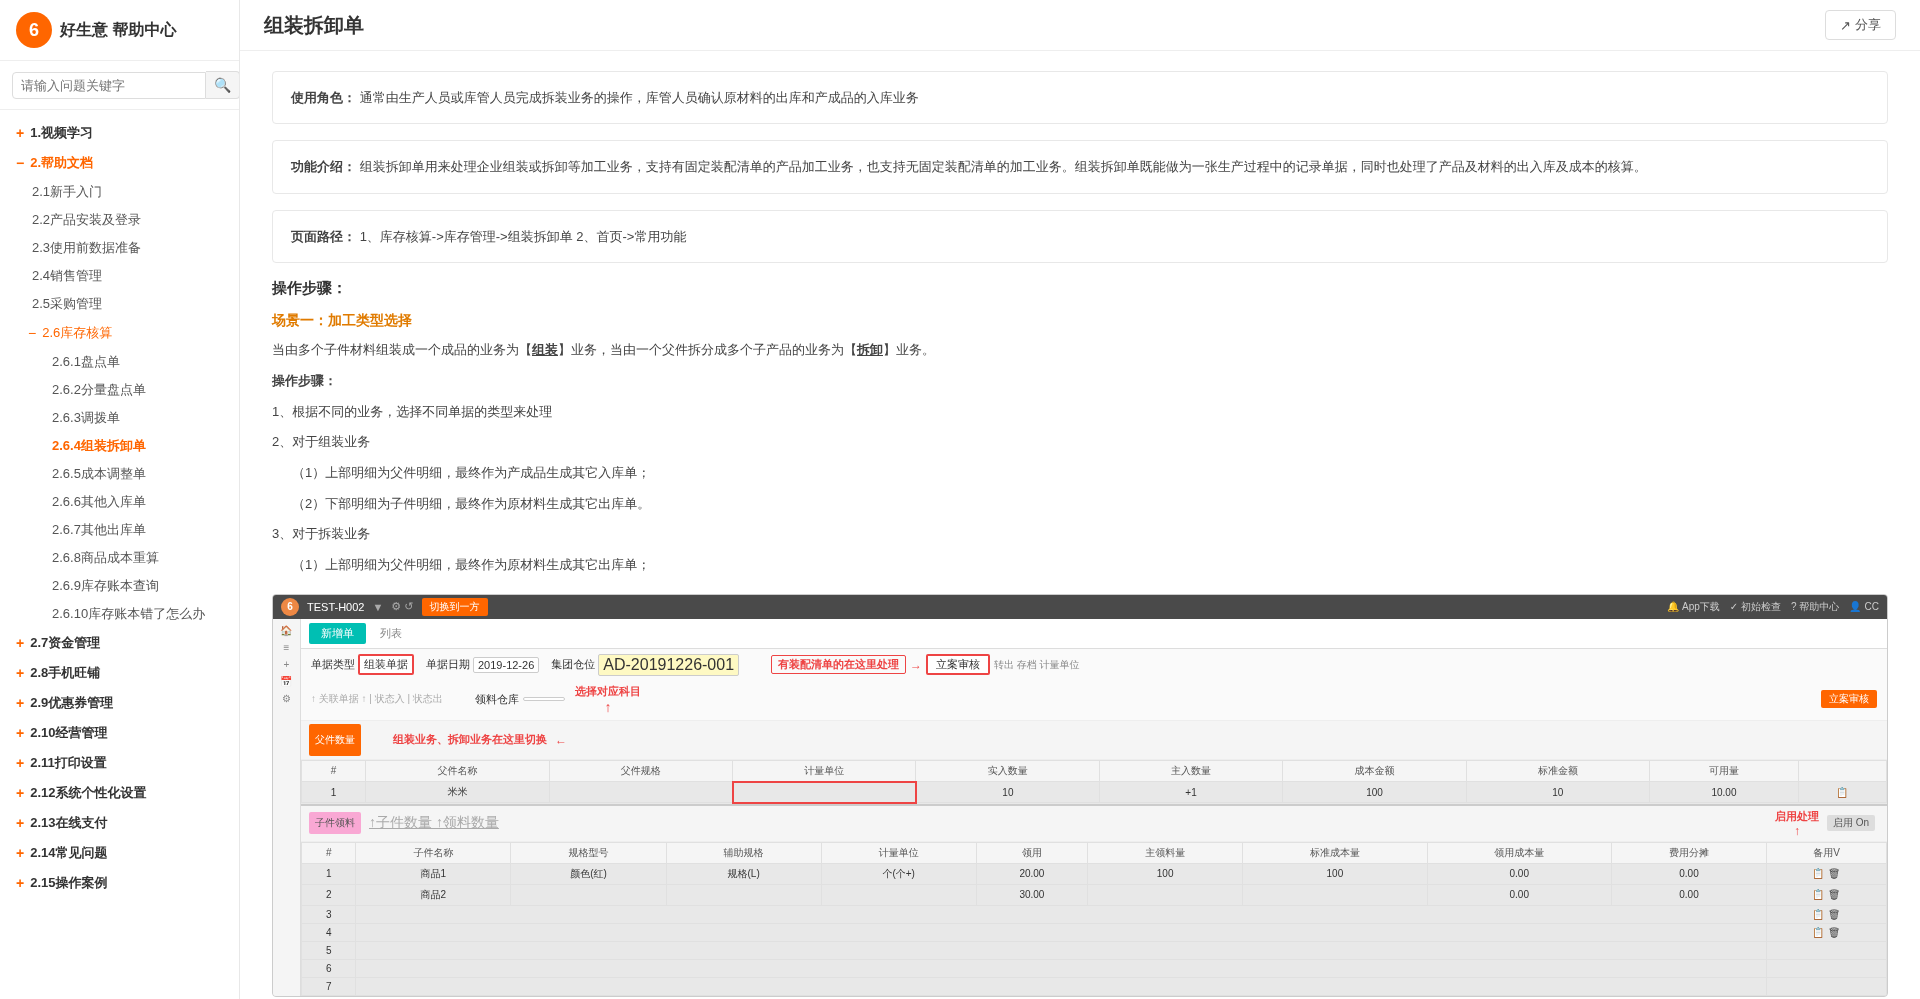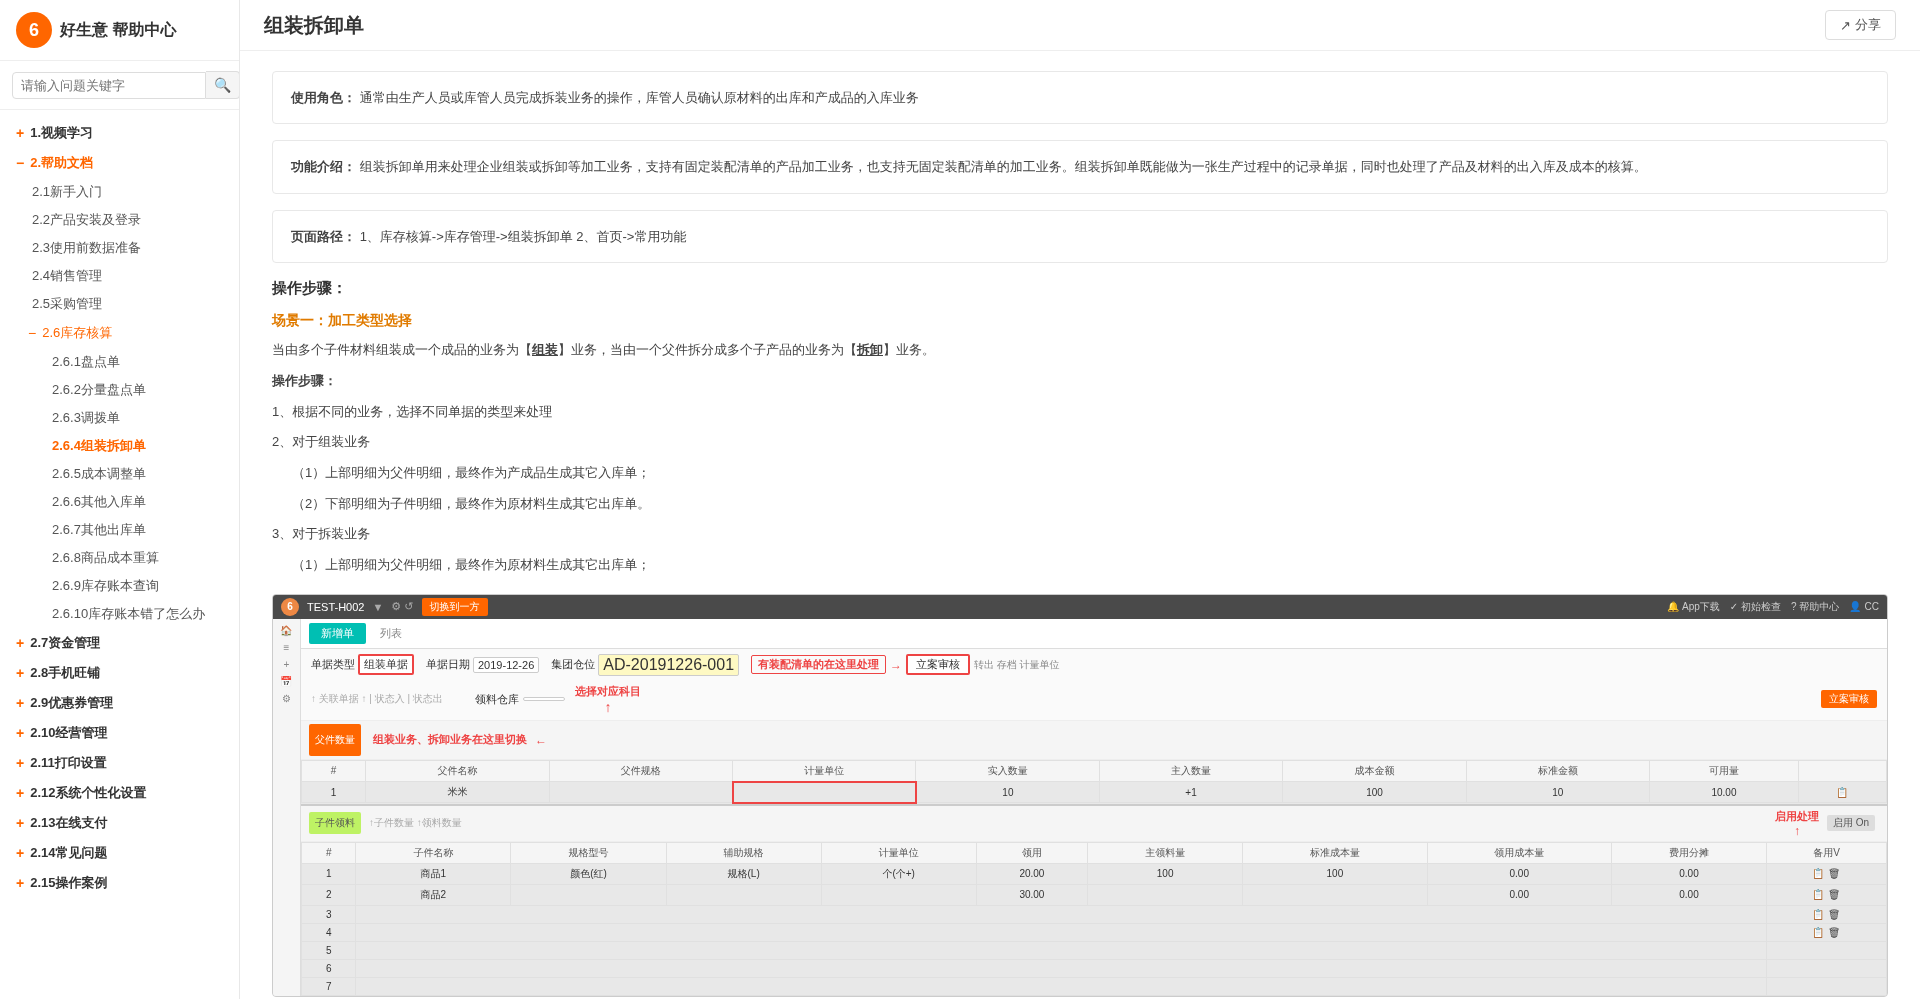--- a/index.html
+++ b/index.html
@@ -399,21 +399,21 @@
               </div>
               <div style="display:flex;align-items:center;gap:3px;">
                 <span>单据日期</span>
                 <span style="border:1px solid #ccc;padding:1px 4px;background:#fff;border-radius:2px;font-size:11px;">2019-12-26</span>
               </div>
               <div style="display:flex;align-items:center;gap:3px;">
                 <span>集团仓位</span>
                 <span style="border:1px solid #ccc;padding:1px 4px;background:#fef9c3;border-radius:2px;font-size:16px;">AD-20191226-001</span>
               </div>
 
-              <div style="position:relative;display:inline-flex;align-items:center;gap:4px;">
+              <div style="position:relative;display:inline-flex;align-items:center;gap:4px;margin-left:20px;">
                 <span style="color:#e44;font-size:11px;font-weight:bold;border:1px solid #e44;padding:1px 6px;border-radius:2px;">有装配清单的在这里处理</span>
                 <span style="color:#e44;font-size:12px;">→</span>
                 <span style="border:2px solid #e44;padding:1px 8px;background:#fff;border-radius:2px;font-size:11px;">立案审核</span>
                 <span style="color:#888;font-size:10px;">转出 存档 计量单位</span>
               </div>
             </div>
 
             <div style="display:flex;align-items:center;gap:12px;margin-top:8px;position:relative;">
               <span style="color:#aaa;font-size:10px;">↑ 关联单据 ↑ | 状态入 | 状态出</span>
               <div style="display:flex;align-items:center;gap:4px;margin-left:20px;">
@@ -426,21 +426,21 @@
                 </div>
               </div>
               <span style="background:#f60;color:#fff;padding:2px 8px;border-radius:2px;font-size:10px;margin-left:auto;">立案审核</span>
             </div>
           </div>
 
           <div style="position:relative;">
             <div style="background:#f5f5f5;border-bottom:1px solid #eee;padding:3px 8px;display:flex;align-items:center;gap:8px;font-size:11px;">
               <span style="background:#f60;color:#fff;padding:9px 6px;border-radius:2px;font-size:10px;">父件数量</span>
 
-              <span style="color:#e44;font-size:11px;font-weight:bold;margin-left:4px;">组装业务、拆卸业务在这里切换</span>
+              <span style="color:#e44;font-size:11px;font-weight:bold;margin-left:24px;">组装业务、拆卸业务在这里切换</span>
               <span style="color:#e44;font-size:12px;">←</span>
             </div>
             <table class="ss-table">
               <thead>
                 <tr>
                   <th>#</th>
                   <th>父件名称</th>
                   <th>父件规格</th>
                   <th>计量单位</th>
                   <th>实入数量</th>
@@ -463,22 +463,22 @@
                   <td>10</td>
                   <td>10.00</td>
                   <td>📋</td>
                 </tr>
               </tbody>
             </table>
           </div>
 
           <div style="position:relative;">
             <div style="background:#f5f5f5;border-bottom:1px solid #eee;border-top:2px solid #ccc;padding:3px 8px;display:flex;align-items:center;gap:8px;font-size:11px;">
-              <span style="background:#bef264;color:#555;padding:4px 6px;border-radius:2px;font-size:10px;">子件领料</span>
-              <span style="font-size:10px;color:#aaa;">↑子件数量 ↑领料数量</span>
+              <span style="background:#f9a8d4;color:#555;padding:4px 6px;border-radius:2px;font-size:10px;">子件领料</span>
+              <span style="font-size:14px;color:#aaa;text-decoration:underline;">↑子件数量 ↑领料数量</span>
 
               <div style="display:flex;flex-direction:column;align-items:center;margin-left:auto;">
                 <span style="color:#e44;font-size:11px;font-weight:bold;">启用处理</span>
                 <span style="color:#e44;font-size:12px;">↑</span>
               </div>
               <span style="background:#ddd;color:#555;padding:1px 6px;border-radius:2px;font-size:10px;margin-right:4px;">启用 On</span>
             </div>
 
             <table class="ss-table">
               <thead>

